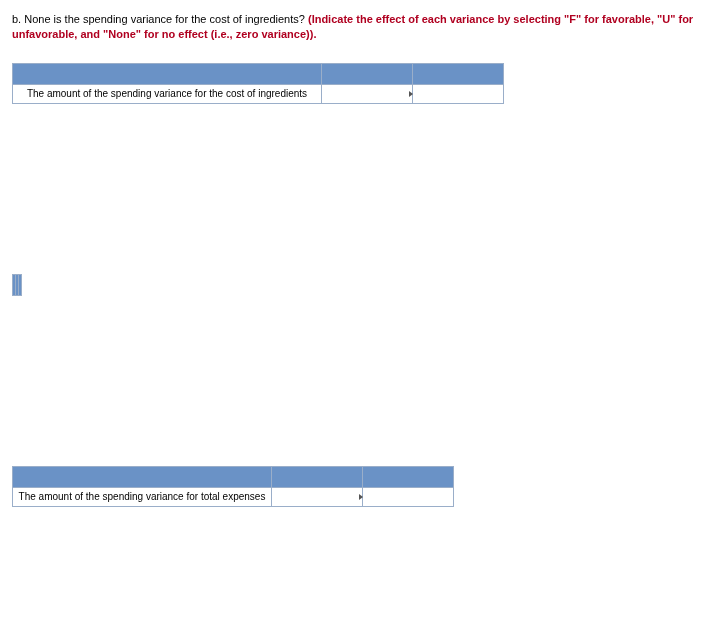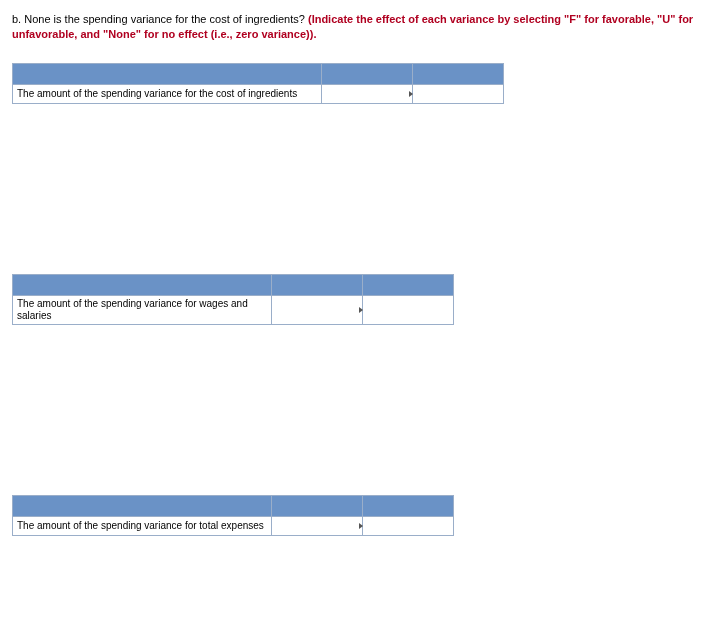--- a/index.html
+++ b/index.html
@@ -40,20 +40,21 @@
       background: #6a92c6;
       height: 18px;
     }
     table.variance-table td {
       background: #fff;
       vertical-align: middle;
     }
     .label-cell {
       padding: 2px 4px;
       line-height: 1.2;
+      text-align: center;
     }
     .label-cell.b { width: 300px; }
     .label-cell.cd { width: 250px; }
     .input-cell {
       width: 90px;
       height: 18px;
       padding: 0;
       position: relative;
     }
     .input-cell input {
@@ -108,30 +109,20 @@
 </div>
 
 <div class="question">
   <table class="variance-table">
     <tbody>
         <tr>
       <th></th>
       <th></th>
       <th></th>
     </tr>
-    <tr>
-      <td class="label-cell cd">The amount of the spending variance for wages and salaries</td>
-      <td class="input-cell">
-        <input type="text" value="" style="">
-        <span class="caret"></span>
-      </td>
-      <td class="input-cell">
-        <input type="text" value="" style="">
-      </td>
-    </tr>
   </tbody>
     </table>
 </div>
 
 <div class="question">
   <table class="variance-table">
     <tbody>
         <tr>
       <th></th>
       <th></th>

